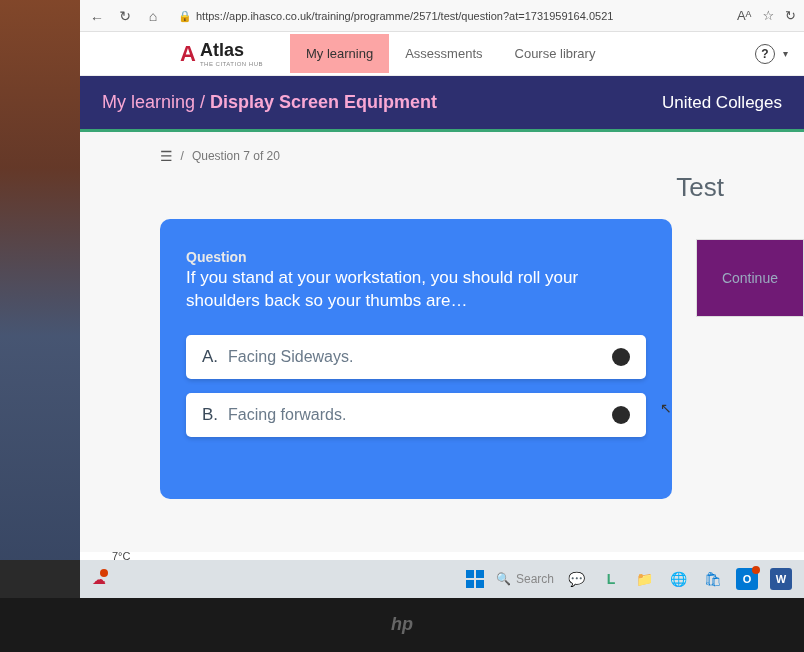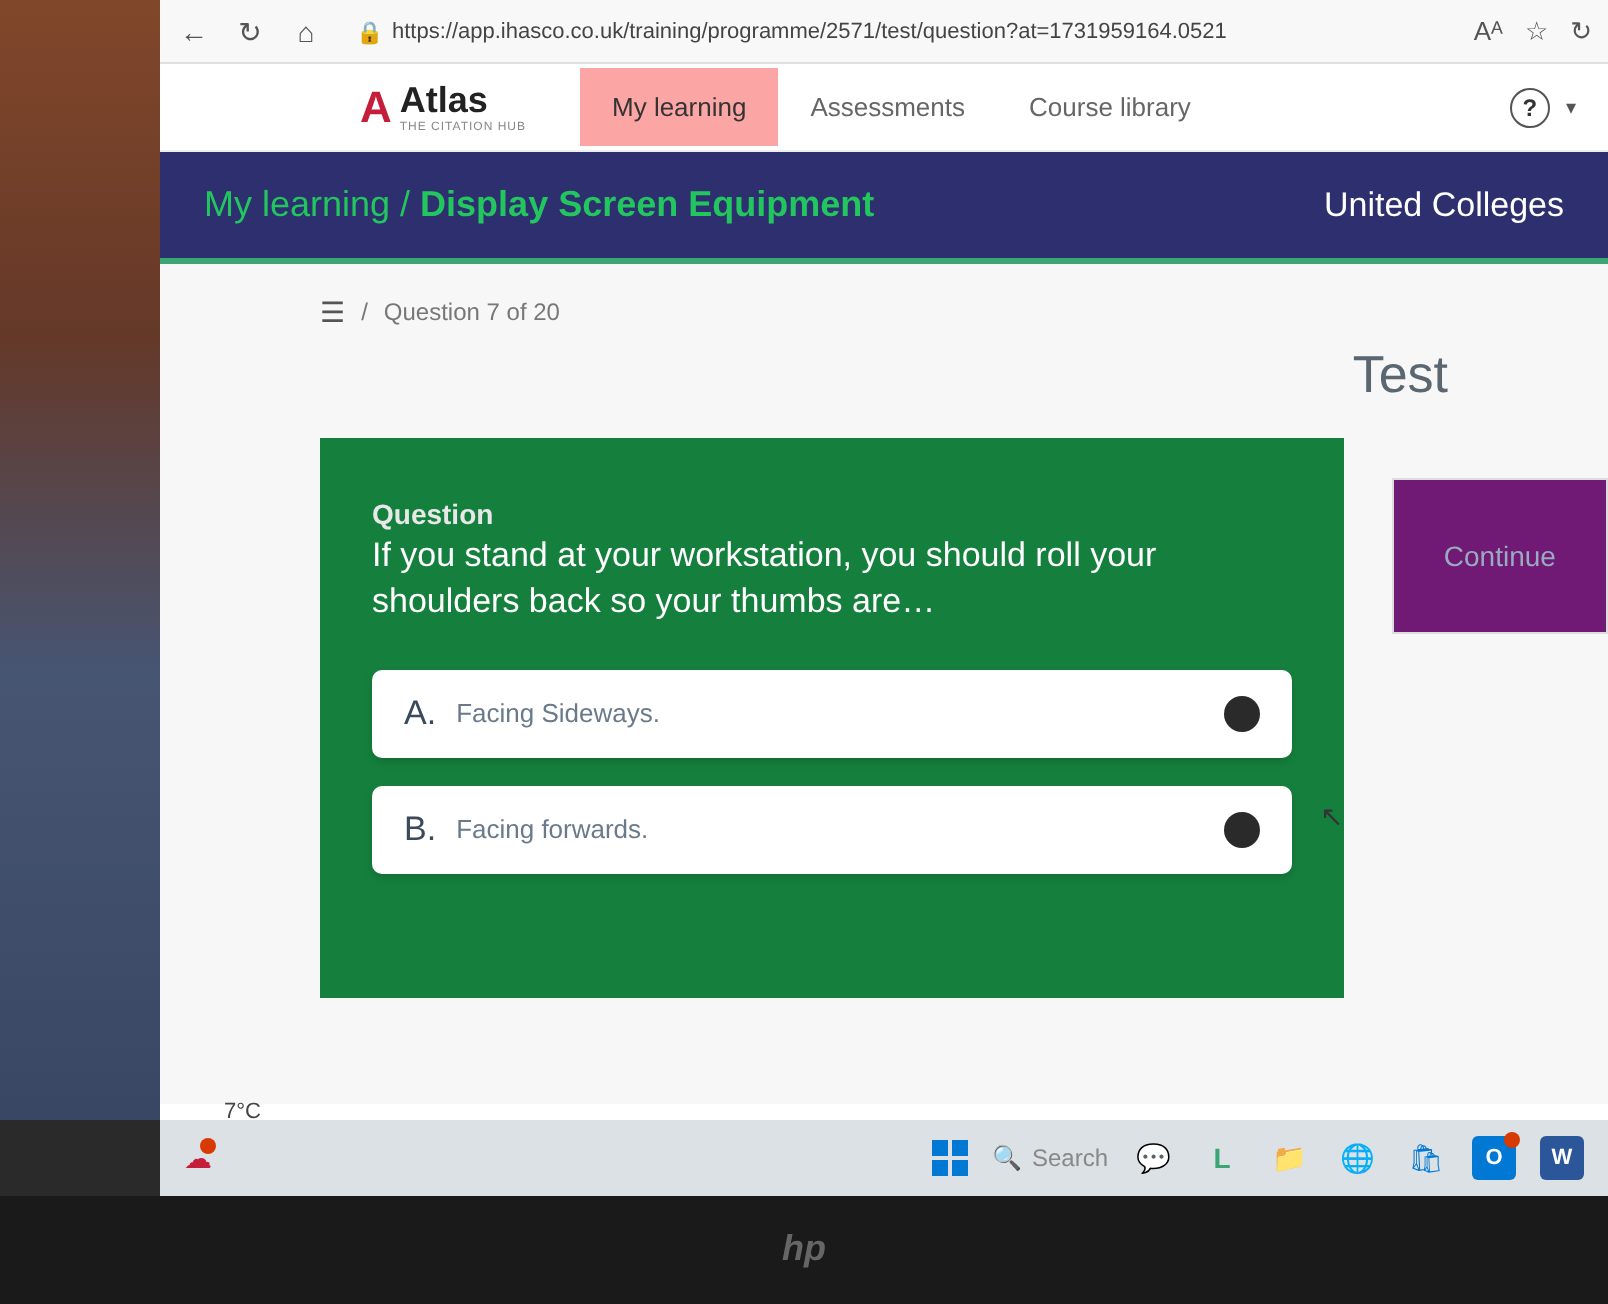--- a/index.html
+++ b/index.html
@@ -120,21 +120,21 @@
     .banner {
       height: 56px;
       background: #2d2f6f;
       display: flex;
       align-items: center;
       justify-content: space-between;
       padding: 0 22px;
       border-bottom: 3px solid #3aa675;
     }
     .banner-left {
-      color: #22c55e;
+      color: #f9a8d4;
       font-size: 18px;
     }
     .banner-left .light { font-weight: 300; }
     .banner-left .bold { font-weight: 700; }
     .banner-right {
       color: #fff;
       font-size: 17px;
       font-weight: 400;
     }
     .content {
@@ -160,25 +160,26 @@
       color: #5a6670;
       font-weight: 400;
       text-align: right;
     }
     .main-row {
       display: flex;
       padding: 0 0 0 80px;
       gap: 24px;
     }
     .question-card {
-      background: #15803d;
+      background: #3b82f6;
       width: 520px;
       height: 280px;
       padding: 30px 26px;
       color: #fff;
+      border-radius: 10px;
     }
     .q-label {
       font-size: 14px;
       font-weight: 600;
       color: #e8e8e8;
       margin-bottom: 2px;
     }
     .q-text {
       font-size: 17px;
       color: #fff;
@@ -197,21 +198,21 @@
       box-shadow: 0 2px 4px rgba(0,0,0,0.15);
     }
     .answer-letter {
       color: #3a4a5a;
       font-size: 17px;
       font-weight: 400;
       margin-right: 10px;
     }
     .answer-text {
       color: #6a7a8a;
-      font-size: 13px;
+      font-size: 16px;
       flex: 1;
     }
     .radio-dot {
       width: 18px; height: 18px;
       border-radius: 50%;
       background: #2a2a2a;
     }
     .continue-panel {
       background: #701a75;
       border: 1px solid #ddd;

